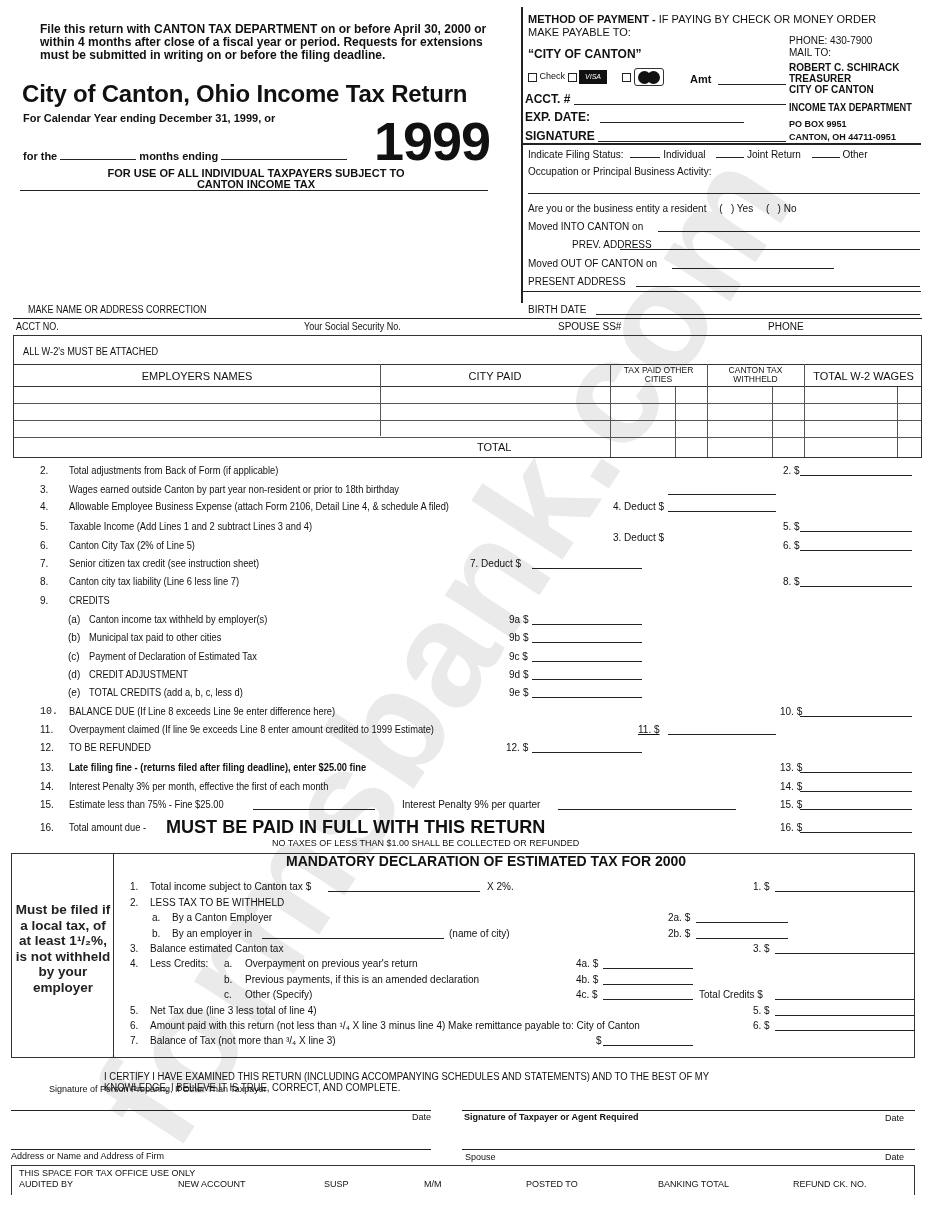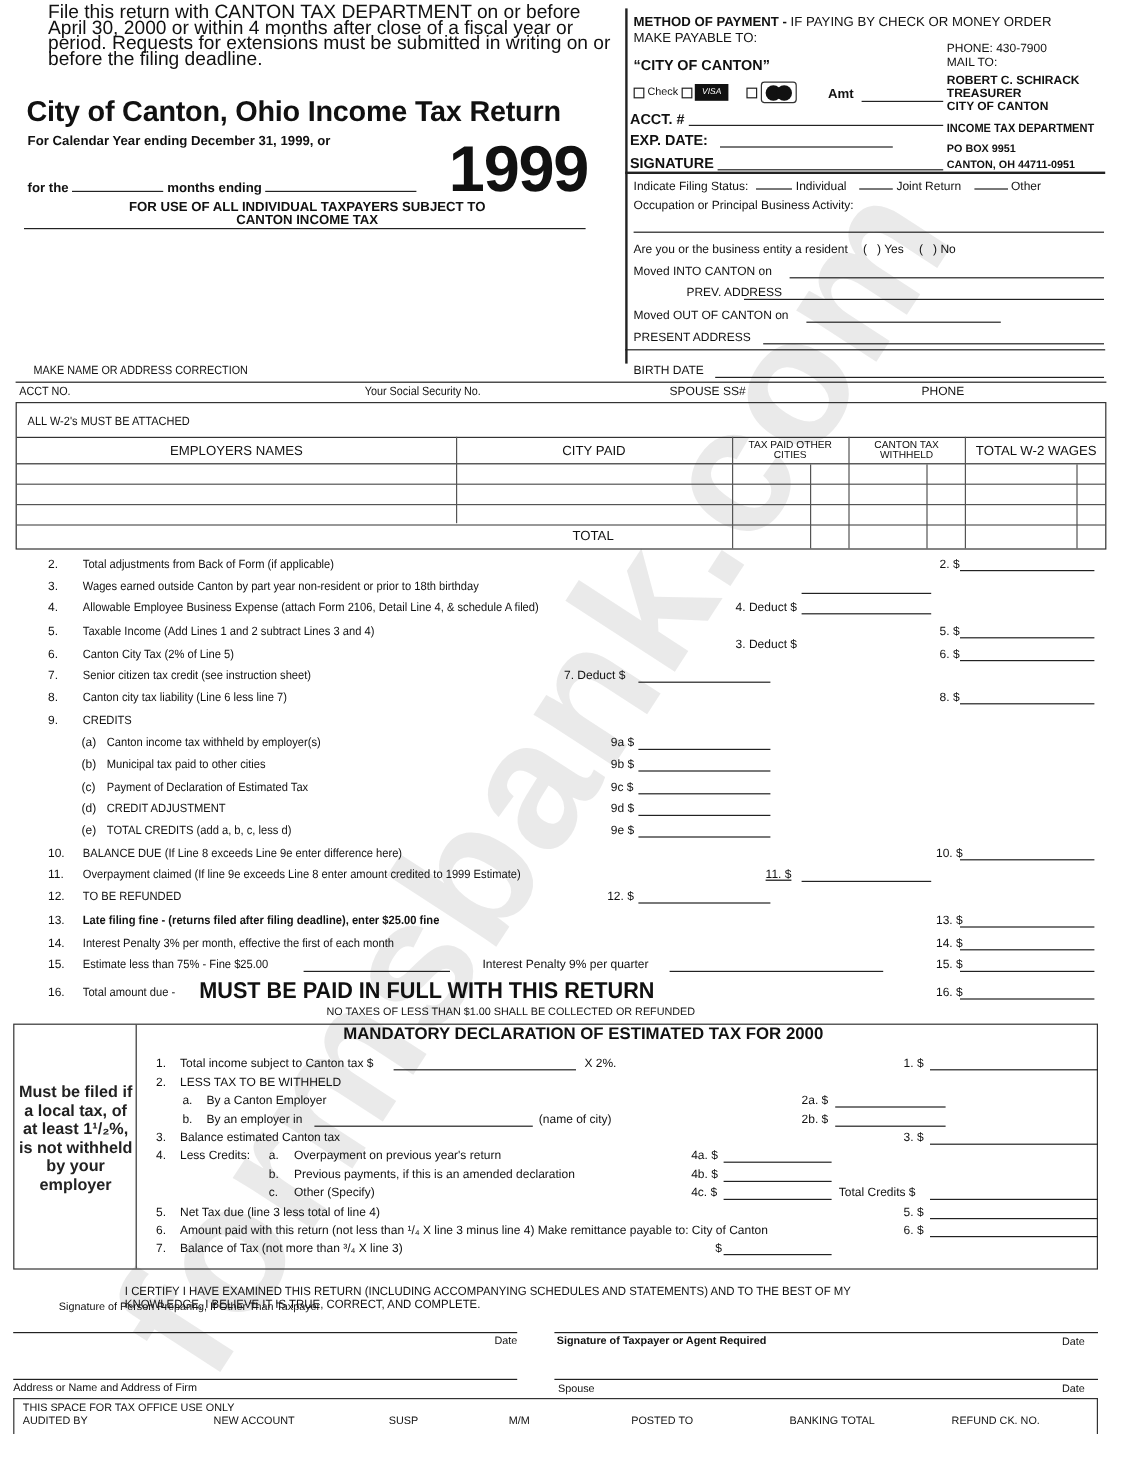--- a/index.html
+++ b/index.html
@@ -9,21 +9,21 @@
   .b { font-weight: bold; }
   .line { position: absolute; border-bottom: 1px solid #222; height: 0; }
   .fs9 { font-size: 9px; }
   .fs10 { font-size: 10px; }
   .fs11 { font-size: 11px; }
   .fs12 { font-size: 12px; }
   .blank { display: inline-block; border-bottom: 1px solid #222; height: 10px; vertical-align: baseline; }
   .chk { display: inline-block; width: 9px; height: 9px; border: 1px solid #222; vertical-align: middle; }
 
   
-  #file-notice { left: 40px; top: 4px; font-size: 16px; font-weight: normal; line-height: 13px; white-space: normal; width: 470px; }
+  #file-notice { left: 40px; top: 23px; font-size: 12px; font-weight: bold; line-height: 13px; white-space: normal; width: 470px; }
   #form-title { left: 22px; top: 80px; font-size: 24px; font-weight: bold; letter-spacing: -0.2px; }
   #big-year { left: 374px; top: 110px; font-size: 54px; font-weight: bold; letter-spacing: -1px; }
 
   
   #payment-box { position: absolute; left: 521px; top: 7px; width: 400px; border-left: 2px solid #222; height: 296px; }
 
   
   #w2-table { position: absolute; left: 13px; top: 335px; width: 909px; height: 123px; border: 1px solid #333; }
   #w2-table .hdr { position: absolute; left: 0; top: 28px; width: 100%; height: 23px; border-top: 1px solid #333; border-bottom: 1px solid #333; }
   .row-line { position: absolute; left: 0; width: 100%; border-top: 1px solid #555; }
@@ -236,21 +236,21 @@
       <div class="abs fs10" style="left: 509px; top: 669px;">9d  $</div>
       <div class="line" style="left: 532px; top: 679px; width: 110px;"></div>
     </div>
     <div>
       <div class="abs fs10" style="left: 68px; top: 687px;">(e)</div>
       <div class="abs fs10" style="left: 89px; top: 687px; transform: scaleX(0.93); transform-origin: left center;">TOTAL CREDITS (add a, b, c, less d)</div>
       <div class="abs fs10" style="left: 509px; top: 687px;">9e  $</div>
       <div class="line" style="left: 532px; top: 697px; width: 110px;"></div>
     </div>
     <div>
-      <div class="abs fs10" style="left: 40px; top: 706px;">10.</div>
+      <div class="abs fs10" style="left: 40px; top: 706px; font-family: Liberation Mono, monospace;">10.</div>
       <div class="abs fs10" style="left: 69px; top: 706px; transform: scaleX(0.93); transform-origin: left center;">BALANCE DUE (If Line 8 exceeds Line 9e enter difference here)</div>
       <div class="abs fs10" style="left: 780px; top: 706px;">10.  $</div>
       <div class="line" style="left: 800px; top: 716px; width: 112px;"></div>
     </div>
     <div>
       <div class="abs fs10" style="left: 40px; top: 724px;">11.</div>
       <div class="abs fs10" style="left: 69px; top: 724px; transform: scaleX(0.93); transform-origin: left center;">Overpayment claimed (If line 9e exceeds Line 8 enter amount credited to 1999 Estimate)</div>
       <div class="abs fs10" style="left: 638px; top: 724px; text-decoration: underline;">11.  $</div>
       <div class="line" style="left: 668px; top: 734px; width: 108px;"></div>
     </div>

